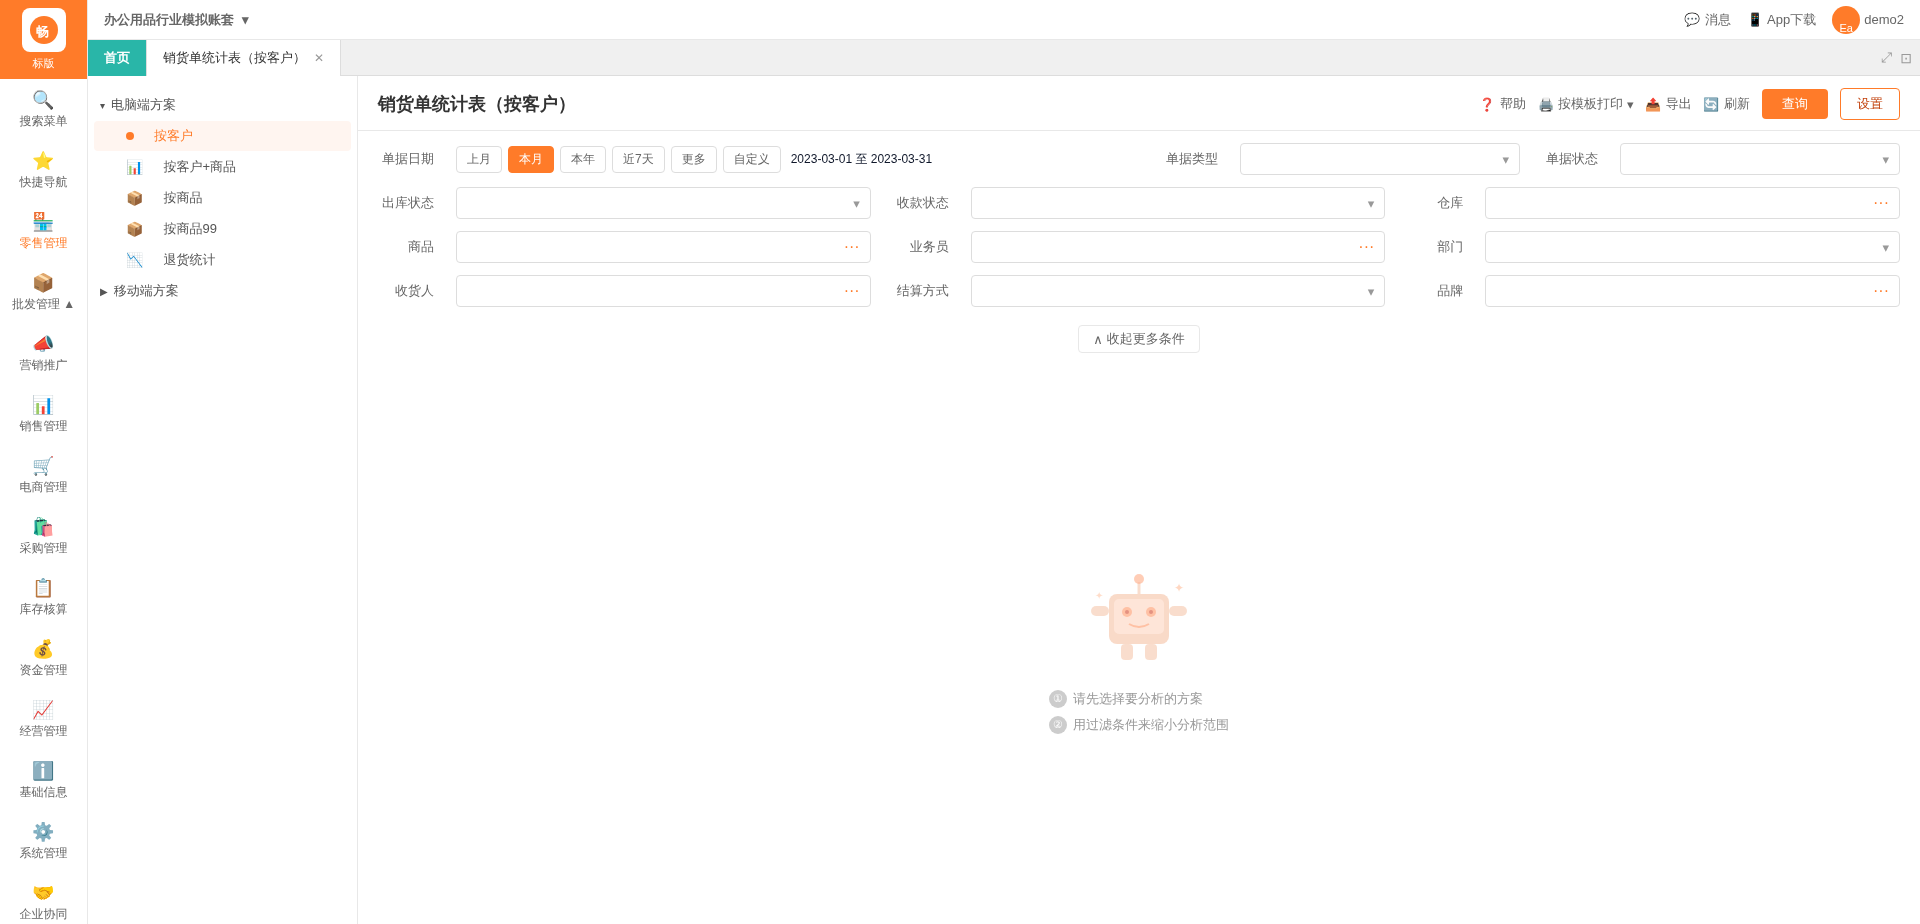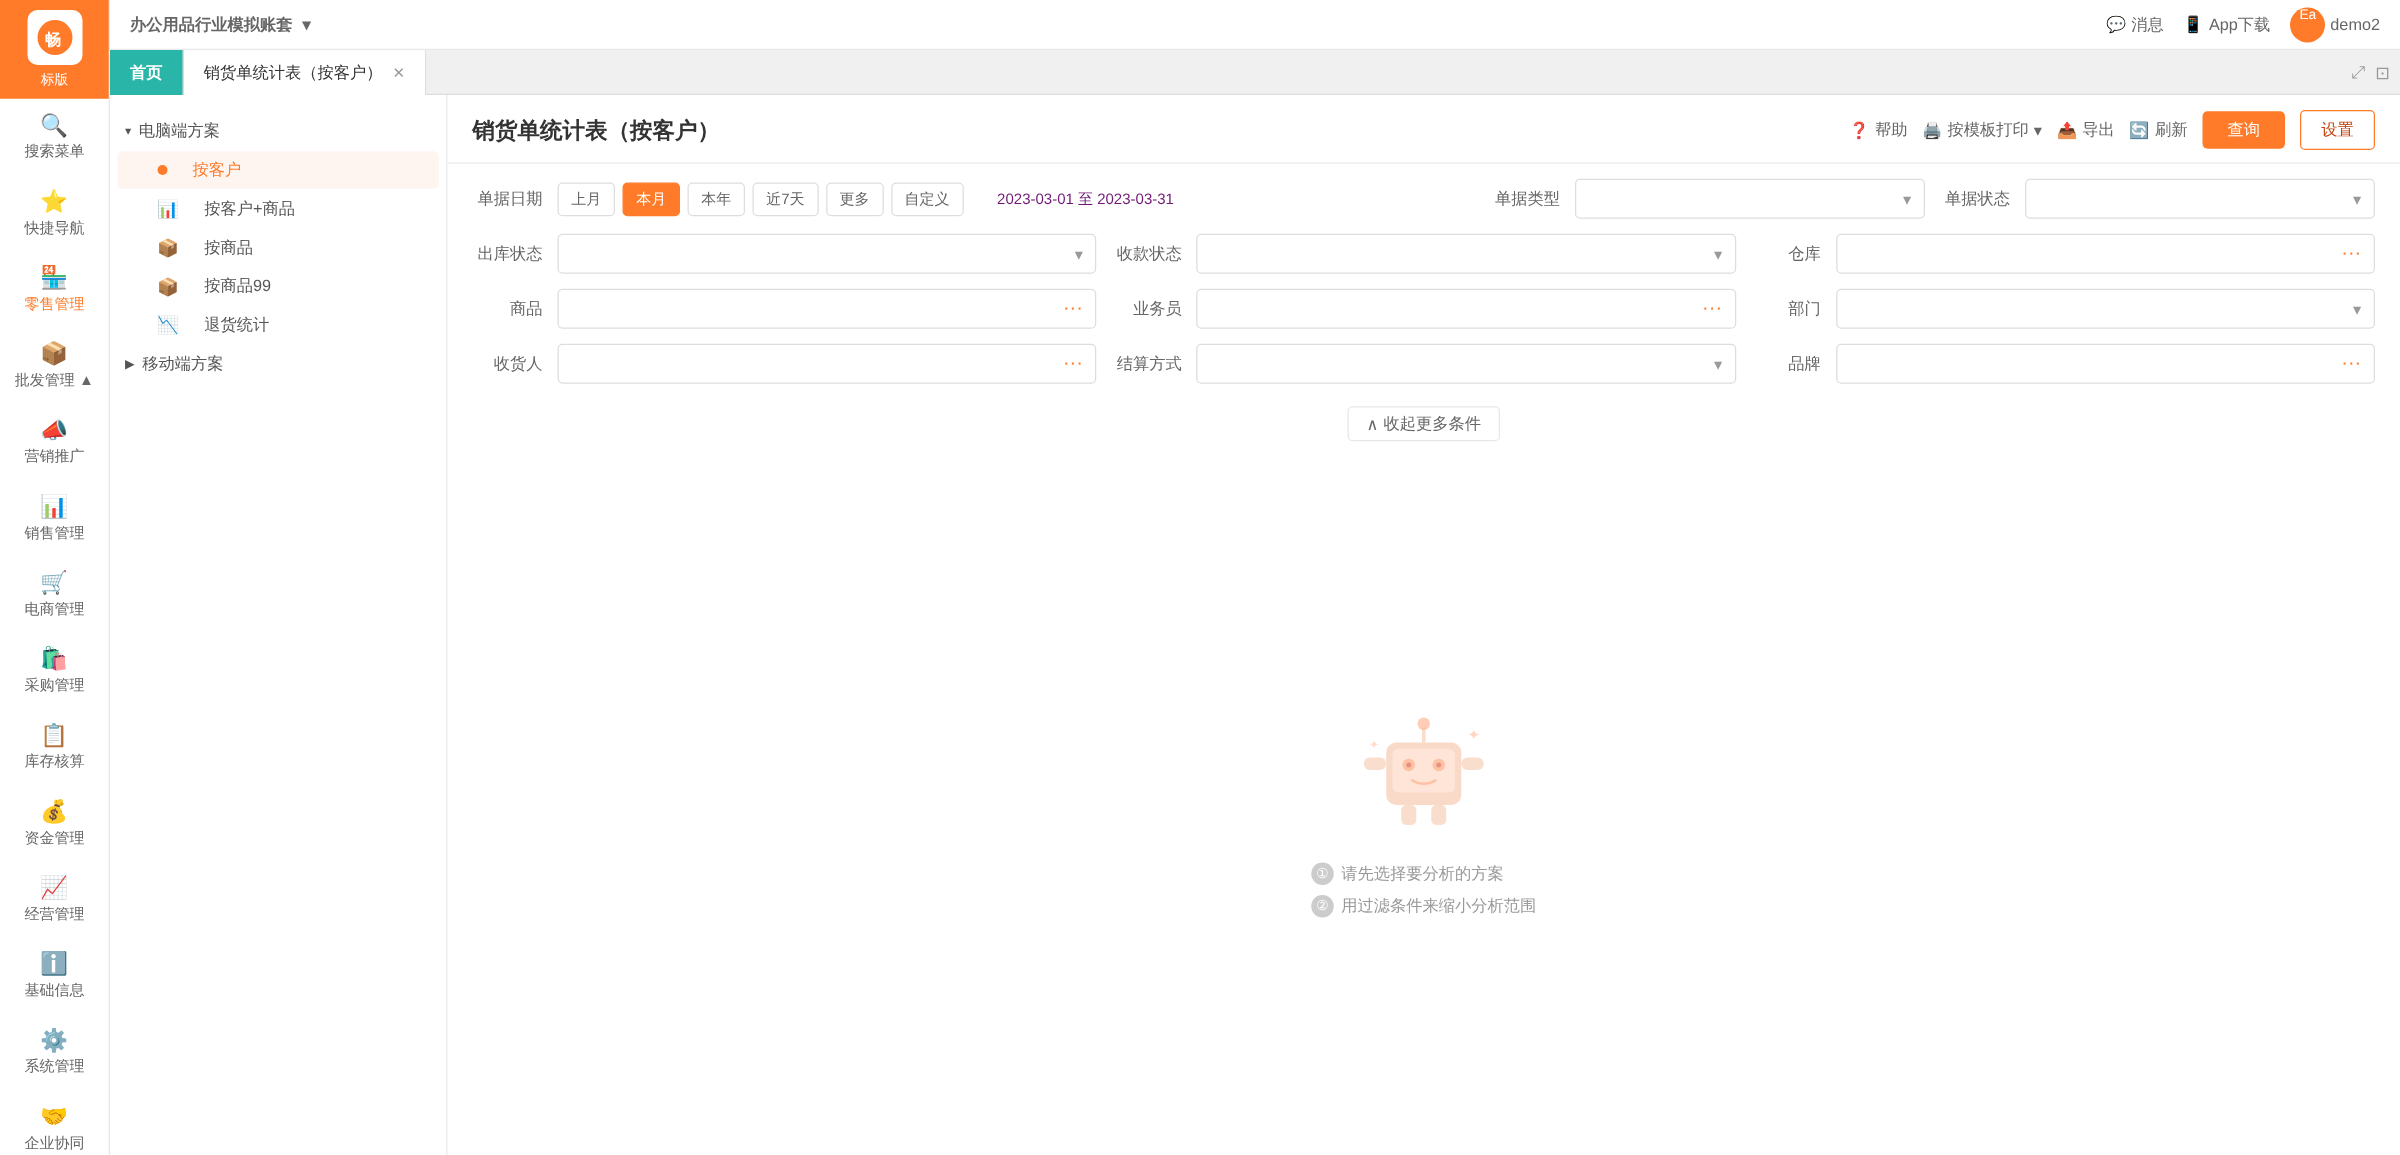--- a/index.html
+++ b/index.html
@@ -18,21 +18,21 @@
     .sidebar-item .s-label { font-size: 12px; text-align: center; }
 
     
     .main-area { flex: 1; display: flex; flex-direction: column; overflow: hidden; }
 
     
     .topbar { height: 40px; background: #fff; border-bottom: 1px solid #e8e8e8; display: flex; align-items: center; padding: 0 16px; justify-content: space-between; flex-shrink: 0; }
     .topbar-left { display: flex; align-items: center; gap: 8px; color: #666; font-size: 13px; font-weight: bold; }
     .topbar-right { display: flex; align-items: center; gap: 16px; color: #666; font-size: 13px; }
     .topbar-right-item { display: flex; align-items: center; gap: 4px; cursor: pointer; }
-    .user-avatar { width: 28px; height: 28px; border-radius: 50%; background: #ff7b29; display: flex; align-items: flex-start; justify-content: center; color: #fff; font-size: 11px; }
+    .user-avatar { width: 28px; height: 28px; border-radius: 50%; background: #ff7b29; display: flex; align-items: flex-end; justify-content: center; color: #fff; font-size: 11px; }
 
     
     .tabbar { height: 36px; background: #f0f0f0; display: flex; align-items: center; flex-shrink: 0; border-bottom: 1px solid #ddd; }
     .tab-item { height: 36px; padding: 0 16px; display: flex; align-items: center; gap: 8px; cursor: pointer; font-size: 13px; color: #666; border-right: 1px solid #ddd; background: #f0f0f0; }
     .tab-item.active { background: #fff; color: #333; border-bottom: none; }
     .tab-home { background: #29b6a8; color: #fff; font-weight: bold; }
     .tab-close { font-size: 12px; color: #999; cursor: pointer; }
     .tab-maximize { margin-left: 8px; font-size: 14px; color: #999; cursor: pointer; }
 
     
@@ -60,26 +60,26 @@
     .page-header { background: #fff; padding: 12px 20px 0 20px; border-bottom: 1px solid #e8e8e8; flex-shrink: 0; }
     .page-title-row { display: flex; align-items: center; justify-content: space-between; margin-bottom: 10px; }
     .page-title { font-size: 18px; font-weight: bold; color: #333; }
     .page-actions { display: flex; align-items: center; gap: 12px; }
     .pa-btn { display: flex; align-items: center; gap: 4px; cursor: pointer; color: #666; font-size: 13px; }
     .pa-btn-primary { background: #ff7b29; color: #fff; padding: 6px 20px; border-radius: 4px; border: none; cursor: pointer; font-size: 13px; }
     .pa-btn-settings { background: #fff; color: #c2410c; padding: 6px 16px; border-radius: 4px; border: 1px solid #ff7b29; cursor: pointer; font-size: 13px; }
 
     
     .filter-area { background: #fff; padding: 12px 20px; flex-shrink: 0; }
-    .filter-row { display: flex; align-items: center; gap: 12px; margin-bottom: 12px; }
+    .filter-row { display: flex; align-items: center; gap: 22px; margin-bottom: 12px; }
     .filter-label { font-size: 13px; color: #666; white-space: nowrap; width: 56px; text-align: right; }
     .filter-date-group { display: flex; align-items: center; gap: 6px; }
     .date-btn { padding: 4px 10px; border: 1px solid #ddd; border-radius: 4px; cursor: pointer; font-size: 12px; color: #666; background: #fff; }
     .date-btn.active { background: #ff7b29; color: #fff; border-color: #ff7b29; }
-    .date-range { font-size: 12px; color: #701a75; margin-left: 21px; }
+    .date-range { font-size: 12px; color: #0f172a; margin-left: 4px; }
     .filter-select { flex: 1; height: 32px; border: 1px solid #ddd; border-radius: 4px; padding: 0 10px; background: #fff; display: flex; align-items: center; justify-content: space-between; cursor: pointer; font-size: 13px; color: #999; }
     .filter-input { flex: 1; height: 32px; border: 1px solid #ddd; border-radius: 4px; padding: 0 10px; background: #fff; display: flex; align-items: center; justify-content: space-between; cursor: pointer; font-size: 13px; color: #999; }
     .dots-btn { color: #ff7b29; font-size: 16px; cursor: pointer; }
 
     .collapse-row { display: flex; align-items: center; justify-content: center; padding: 6px 0; }
     .collapse-btn { display: flex; align-items: center; gap: 4px; cursor: pointer; color: #666; font-size: 13px; background: #fff; border: 1px solid #e8e8e8; padding: 4px 14px; border-radius: 4px; }
 
     
     .empty-state { flex: 1; display: flex; flex-direction: column; align-items: center; justify-content: center; background: #fff; margin: 0; }
     .empty-img { width: 120px; height: 120px; margin-bottom: 16px; opacity: 0.7; }

